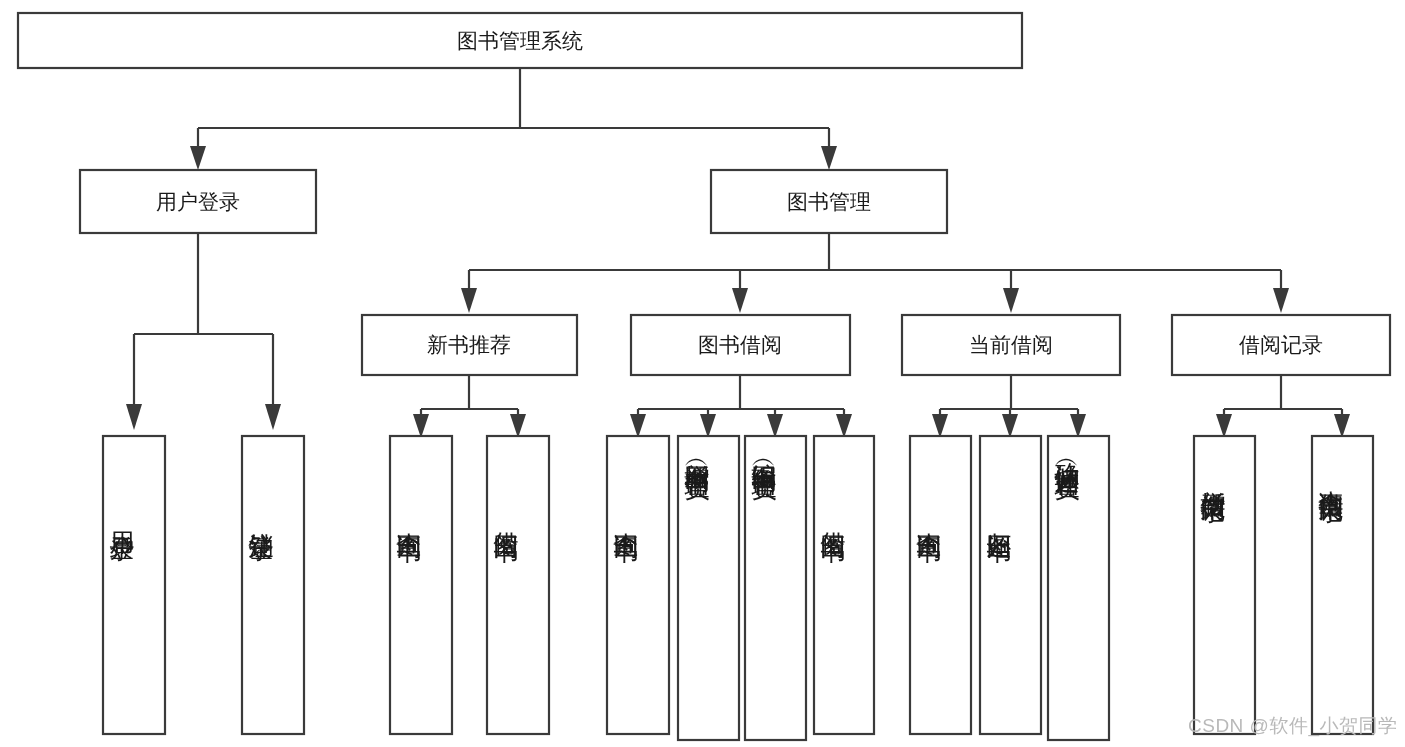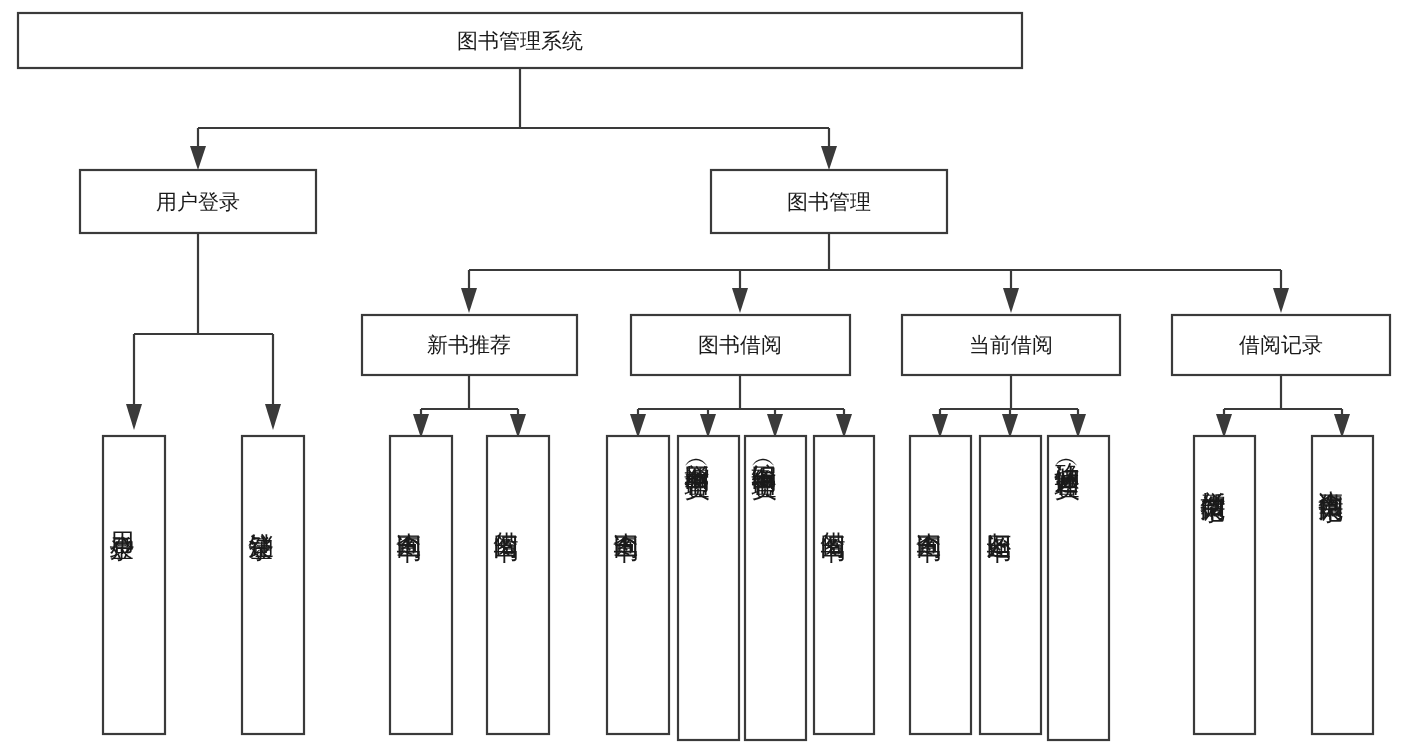--- a/index.html
+++ b/index.html
@@ -207,13 +207,14 @@
   <div class="leaf-label" style="left:751px; top:443px;">编辑图书（管理员）</div>
   <div class="leaf-label" style="left:820px; top:512px;">借阅图书</div>
 
   <div class="leaf-label" style="left:916px; top:512px;">查询图书</div>
   <div class="leaf-label" style="left:986px; top:512px;">归还图书</div>
   <div class="leaf-label" style="left:1054px; top:443px;">确认归还（管理员）</div>
 
   <div class="leaf-label" style="left:1200px; top:470px;">新增借阅记录</div>
   <div class="leaf-label" style="left:1318px; top:470px;">查询借阅记录</div>
 
+  <div class="watermark">CSDN @软件_小贺同学</div>
 </div>
 
 </body></html>

